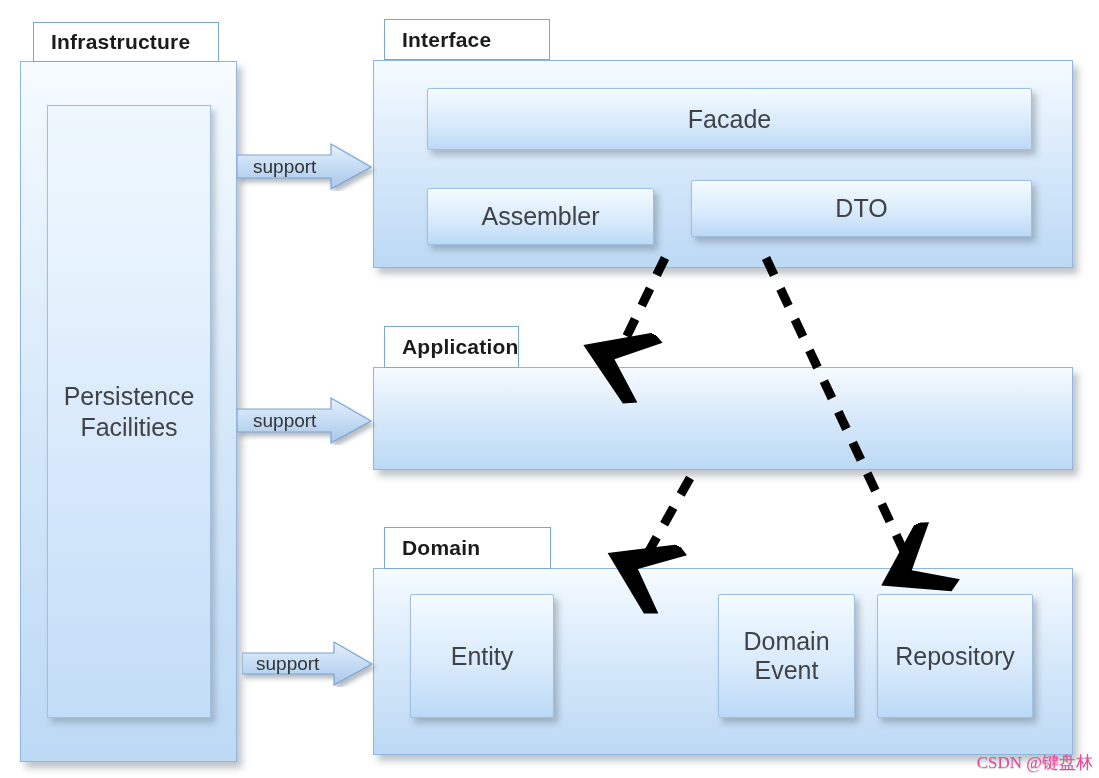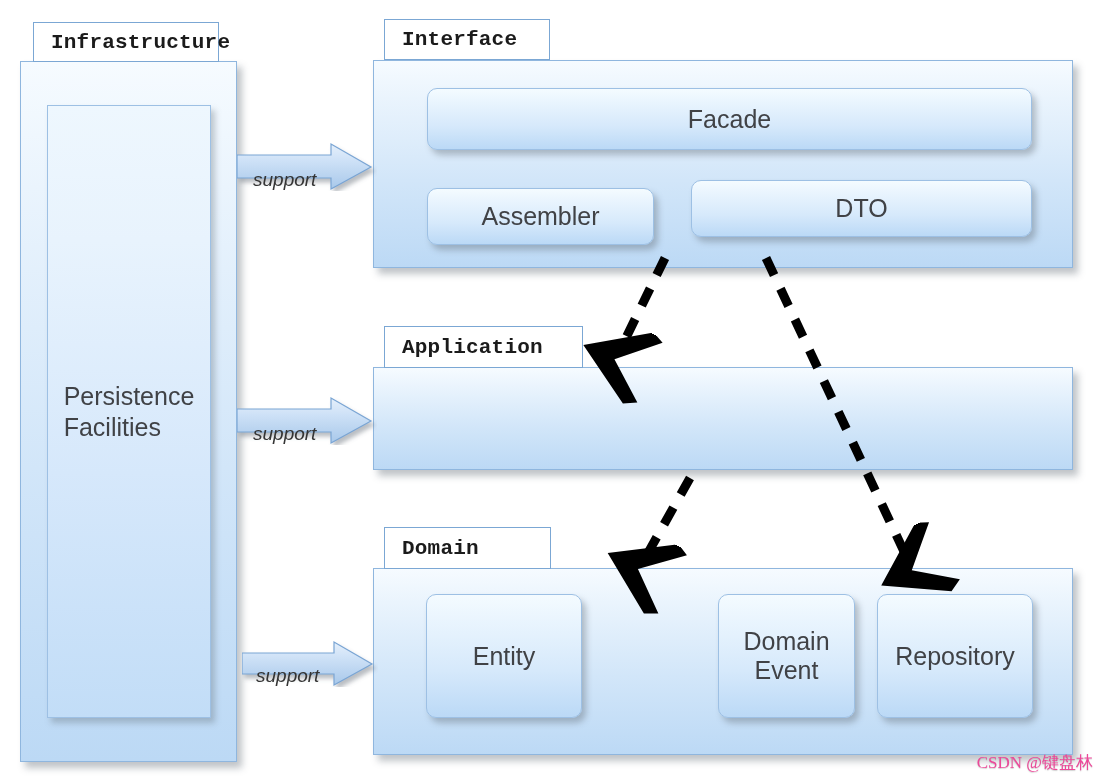--- a/index.html
+++ b/index.html
@@ -35,29 +35,28 @@
     align-items:center;
     z-index:6;
   }
   .tab span{
     font-weight:bold;
     font-size:21px;
     color:#1b1b1b;
     letter-spacing:0.2px;
     padding-left:17px;
     white-space:nowrap;
-    font-family:Liberation Mono, monospace;
   }
 
   
   .box{
     position:absolute;
     box-sizing:border-box;
     border:1px solid #9dc0e4;
-    border-radius:10px;
+    border-radius:2px;
     background:linear-gradient(to bottom,#f4fbff 0%,#eaf5fe 20%,#d6e9fb 62%,#bbd9f6 100%);
     box-shadow:4px 5px 6px rgba(95,105,115,0.40);
     display:flex;
     align-items:center;
     justify-content:center;
     text-align:center;
     z-index:3;
   }
   .box span{
     font-size:25px;
@@ -69,20 +68,21 @@
   
   .infra-inner{
     position:absolute;
     box-sizing:border-box;
     border:1px solid #9dc0e4;
     background:linear-gradient(to bottom,#eef7fe 0%,#e8f3fd 22%,#d6e8fb 60%,#c2ddf7 100%);
     box-shadow:4px 5px 6px rgba(95,105,115,0.35);
     display:flex;
     align-items:center;
     justify-content:center;
+    text-align:center;
     z-index:3;
   }
   .infra-inner span{
     font-size:25px;
     color:#404246;
     line-height:1.22;
     white-space:pre-line;
   }
 
   
@@ -90,26 +90,25 @@
     position:absolute;
     z-index:7;
   }
   .support .lbl{
     position:absolute;
     left:0;
     top:0;
     width:100%;
     height:100%;
     display:flex;
-    align-items:flex-end;
+    align-items:center;
     justify-content:flex-start;
     font-size:19px;
     color:#343434;
     pointer-events:none;
-    font-style:italic;
   }
 
   
   #connectors{
     position:absolute;
     left:0;top:0;
     width:1099px;height:778px;
     z-index:5;
     pointer-events:none;
   }
@@ -148,30 +147,30 @@
   <div class="box" style="left:427px;top:88px;width:605px;height:62px;">
     <span>Facade</span>
   </div>
   <div class="box" style="left:427px;top:180px;width:227px;height:57px;margin-top:8px;">
     <span>Assembler</span>
   </div>
   <div class="box" style="left:691px;top:180px;width:341px;height:57px;">
     <span>DTO</span>
   </div>
 
-  <div class="tab" style="left:384px;top:326px;width:199px;height:42px;">
+  <div class="tab" style="left:384px;top:326px;width:135px;height:42px;">
     <span>Application</span>
   </div>
   <div class="panel" style="left:373px;top:367px;width:700px;height:103px;"></div>
 
   <div class="tab" style="left:384px;top:527px;width:167px;height:42px;">
     <span>Domain</span>
   </div>
   <div class="panel" style="left:373px;top:568px;width:700px;height:187px;"></div>
-  <div class="box" style="left:426px;top:594px;width:156px;height:124px;">
+  <div class="box" style="left:410px;top:594px;width:144px;height:124px;">
     <span>Entity</span>
   </div>
   <div class="box" style="left:718px;top:594px;width:137px;height:124px;">
     <span>Domain
 Event</span>
   </div>
   <div class="box" style="left:877px;top:594px;width:156px;height:124px;">
     <span>Repository</span>
   </div>
 

